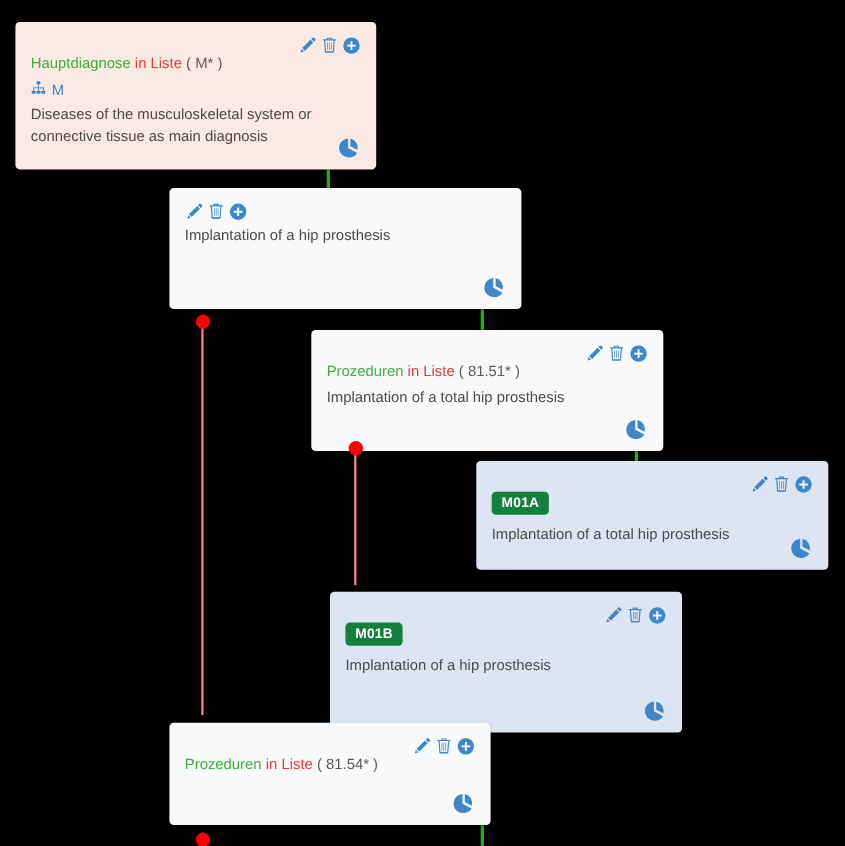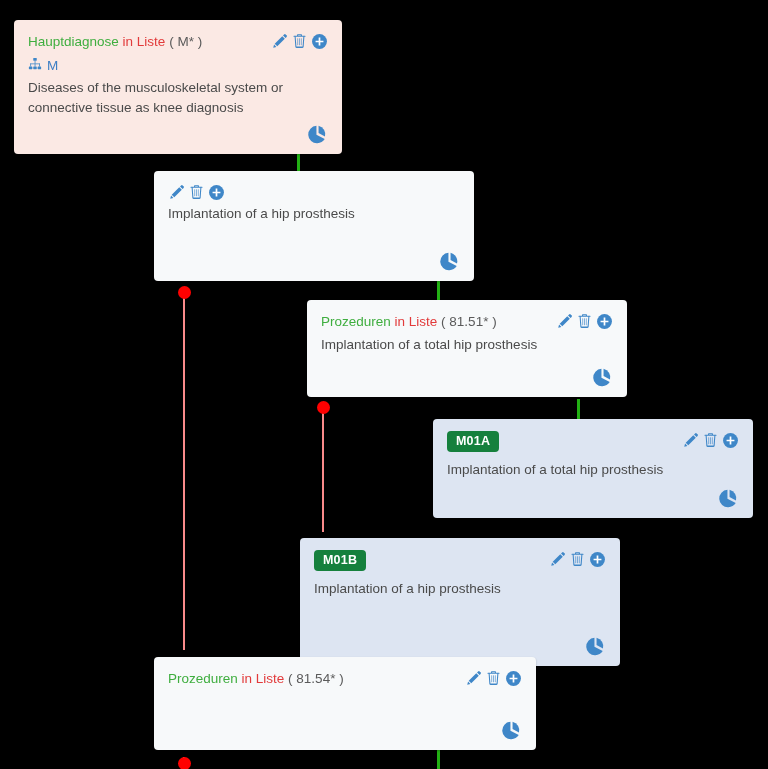--- a/index.html
+++ b/index.html
@@ -68,20 +68,21 @@
     align-items: flex-start;
     justify-content: space-between;
     gap: 6px;
   }
   .node-title {
     font-size: 13.5px;
     line-height: 1.45;
     color: #4a4a4a;
     flex: 1 1 auto;
     min-width: 0;
+    margin-top: 16px;
   }
   .t-green { color: #3fae3f; }
   .t-red   { color: #e23b3b; }
   .t-gray  { color: #5a5a5a; }
 
   .badge {
     display: inline-block;
     background: #15803d;
     color: #ffffff;
     font-size: 12.5px;
@@ -182,21 +183,21 @@
             <rect x="11" y="10.8" width="4" height="3.2" rx="0.5" fill="#3f87c8"></rect>
             <rect x="7.6" y="4.2" width="0.9" height="3.2" fill="#3f87c8"></rect>
             <rect x="2.6" y="7.4" width="10.9" height="0.9" fill="#3f87c8"></rect>
             <rect x="2.6" y="7.4" width="0.9" height="3.5" fill="#3f87c8"></rect>
             <rect x="7.6" y="7.4" width="0.9" height="3.5" fill="#3f87c8"></rect>
             <rect x="12.6" y="7.4" width="0.9" height="3.5" fill="#3f87c8"></rect>
           </svg>
       </span>
       <span>M</span>
     </div>
-    <div class="desc">Diseases of the musculoskeletal system or connective tissue as knee diagnosis</div>
+    <div class="desc">Diseases of the musculoskeletal system or connective tissue as main diagnosis</div>
     <div class="pie-wrap">
       <svg width="21" height="21" viewBox="0 0 16 16">
           <path fill="#3f87c8" d="M7.2 1.4A6.6 6.6 0 0 0 7.9 14.6a6.6 6.6 0 0 0 5.6-3.1L7.2 8.1V1.4z"></path>
           <path fill="#3f87c8" d="M8.8 1.4v5.5l4.9 2.6A6.6 6.6 0 0 0 8.8 1.4z"></path>
         </svg>
     </div>
   </div>
 
   <div class="node proz" style="left:154px; top:171px; width:320px; height:110px;">
     <div class="node-head">
@@ -221,21 +222,21 @@
     </div>
     <div class="desc">Implantation of a hip prosthesis</div>
     <div class="pie-wrap">
       <svg width="21" height="21" viewBox="0 0 16 16">
           <path fill="#3f87c8" d="M7.2 1.4A6.6 6.6 0 0 0 7.9 14.6a6.6 6.6 0 0 0 5.6-3.1L7.2 8.1V1.4z"></path>
           <path fill="#3f87c8" d="M8.8 1.4v5.5l4.9 2.6A6.6 6.6 0 0 0 8.8 1.4z"></path>
         </svg>
     </div>
   </div>
 
-  <div class="node proz" style="left:307px; top:300px; width:320px; height:97px;">
+  <div class="node proz" style="left:283px; top:300px; width:320px; height:110px;">
     <div class="node-head">
       <div class="node-title">
         <span class="t-green">Prozeduren</span>
         <span class="t-red">in Liste</span>
         <span class="t-gray">( 81.51* )</span>
       </div>
       <div class="actions">
         <span>
           <svg width="17" height="17" viewBox="0 0 16 16">
               <path fill="#3f87c8" d="M12.3 1.3a1.1 1.1 0 0 1 1.5 0l.9.9a1.1 1.1 0 0 1 0 1.5l-1 1-2.4-2.4 1-1zM10.6 3l2.4 2.4-7.1 7.1-2.4-2.4L10.6 3zM2.9 10.9l2.2 2.2-3 .8.8-3z"></path>
@@ -322,21 +323,21 @@
     </div>
     <div class="desc" style="margin-top:8px;">Implantation of a hip prosthesis</div>
     <div class="pie-wrap">
       <svg width="21" height="21" viewBox="0 0 16 16">
           <path fill="#3f87c8" d="M7.2 1.4A6.6 6.6 0 0 0 7.9 14.6a6.6 6.6 0 0 0 5.6-3.1L7.2 8.1V1.4z"></path>
           <path fill="#3f87c8" d="M8.8 1.4v5.5l4.9 2.6A6.6 6.6 0 0 0 8.8 1.4z"></path>
         </svg>
     </div>
   </div>
 
-  <div class="node proz" style="left:154px; top:657px; width:382px; height:93px;">
+  <div class="node proz" style="left:154px; top:657px; width:292px; height:93px;">
     <div class="node-head">
       <div class="node-title">
         <span class="t-green">Prozeduren</span>
         <span class="t-red">in Liste</span>
         <span class="t-gray">( 81.54* )</span>
       </div>
       <div class="actions">
         <span>
           <svg width="17" height="17" viewBox="0 0 16 16">
               <path fill="#3f87c8" d="M12.3 1.3a1.1 1.1 0 0 1 1.5 0l.9.9a1.1 1.1 0 0 1 0 1.5l-1 1-2.4-2.4 1-1zM10.6 3l2.4 2.4-7.1 7.1-2.4-2.4L10.6 3zM2.9 10.9l2.2 2.2-3 .8.8-3z"></path>

